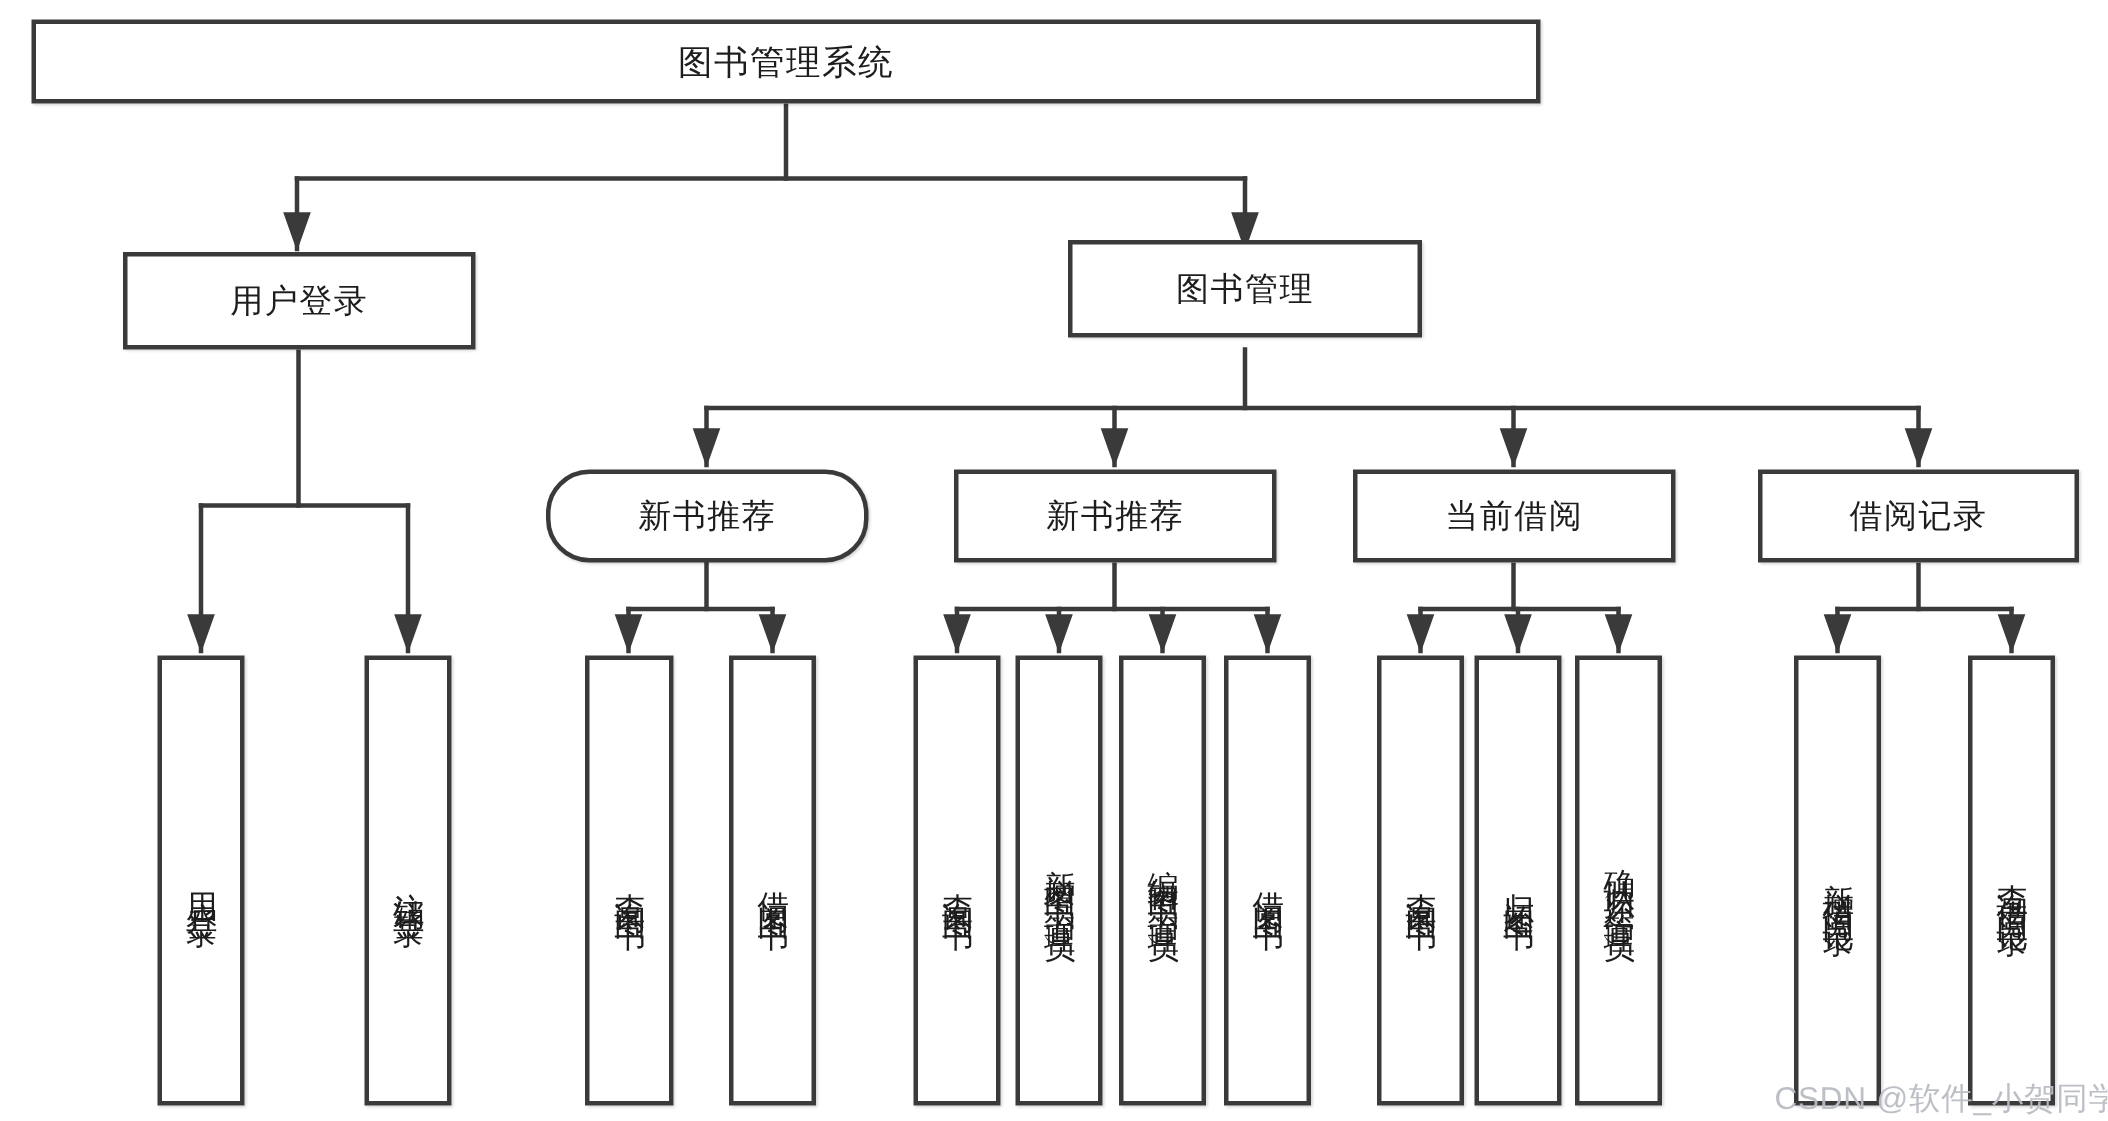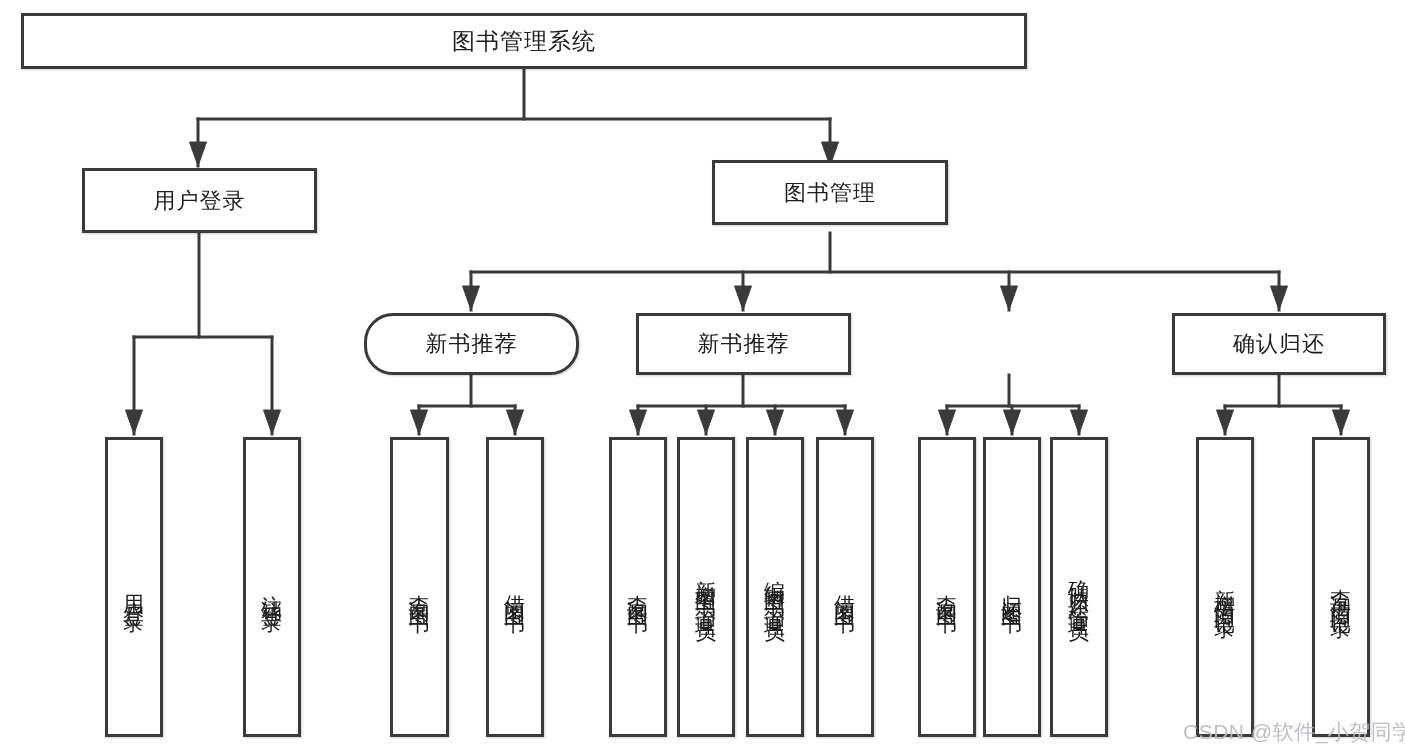--- a/index.html
+++ b/index.html
@@ -116,21 +116,22 @@
     </g>
   </svg>
 
   <div class="node node--h node--root" style="left:21px; top:13px; width:1006px; height:56px;">图书管理系统</div>
 
   <div class="node node--h" style="left:82px; top:168px; width:235px; height:65px;">用户登录</div>
   <div class="node node--h" style="left:712px; top:160px; width:236px; height:65px;">图书管理</div>
 
   <div class="node node--h" style="left:364px; top:313px; width:215px; height:62px;border-radius:29px;">新书推荐</div>
   <div class="node node--h" style="left:636px; top:313px; width:215px; height:62px;">新书推荐</div>
-  <div class="node node--h" style="left:1172px; top:313px; width:214px; height:62px;">确认归还</div>
+  <div class="node node--h" style="left:902px; top:313px; width:215px; height:62px;">当前借阅</div>
+  <div class="node node--h" style="left:1172px; top:313px; width:214px; height:62px;">借阅记录</div>
 
   <div class="node node--v" style="left:105px; top:437px; width:58px; height:300px;">用户登录</div>
   <div class="node node--v" style="left:243px; top:437px; width:58px; height:300px;">注销登录</div>
 
   <div class="node node--v" style="left:390px; top:437px; width:59px; height:300px;">查询图书</div>
   <div class="node node--v" style="left:486px; top:437px; width:58px; height:300px;">借阅图书</div>
 
   <div class="node node--v" style="left:609px; top:437px; width:58px; height:300px;">查询图书</div>
   <div class="node node--v" style="left:677px; top:437px; width:58px; height:300px;">新增图书（管理员）</div>
   <div class="node node--v" style="left:746px; top:437px; width:58px; height:300px;">编辑图书（管理员）</div>

